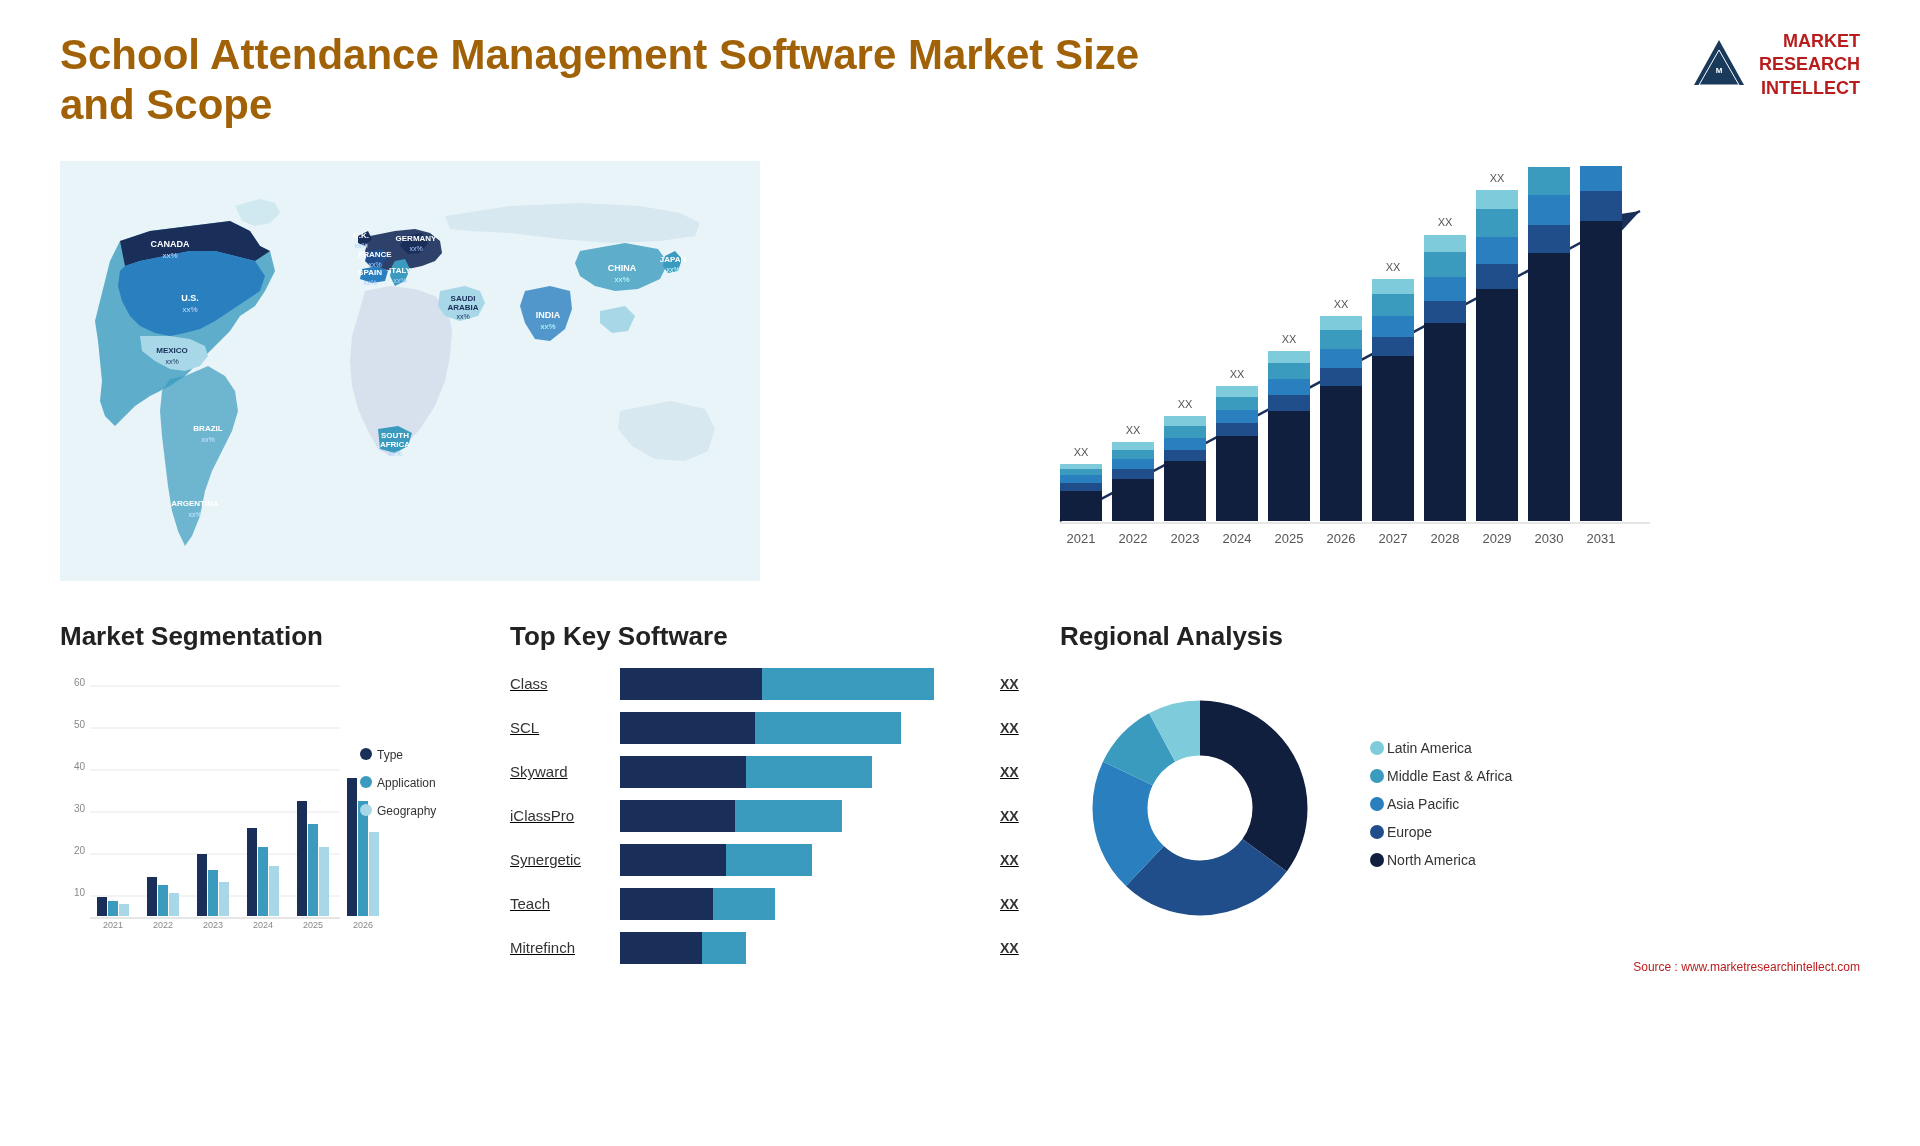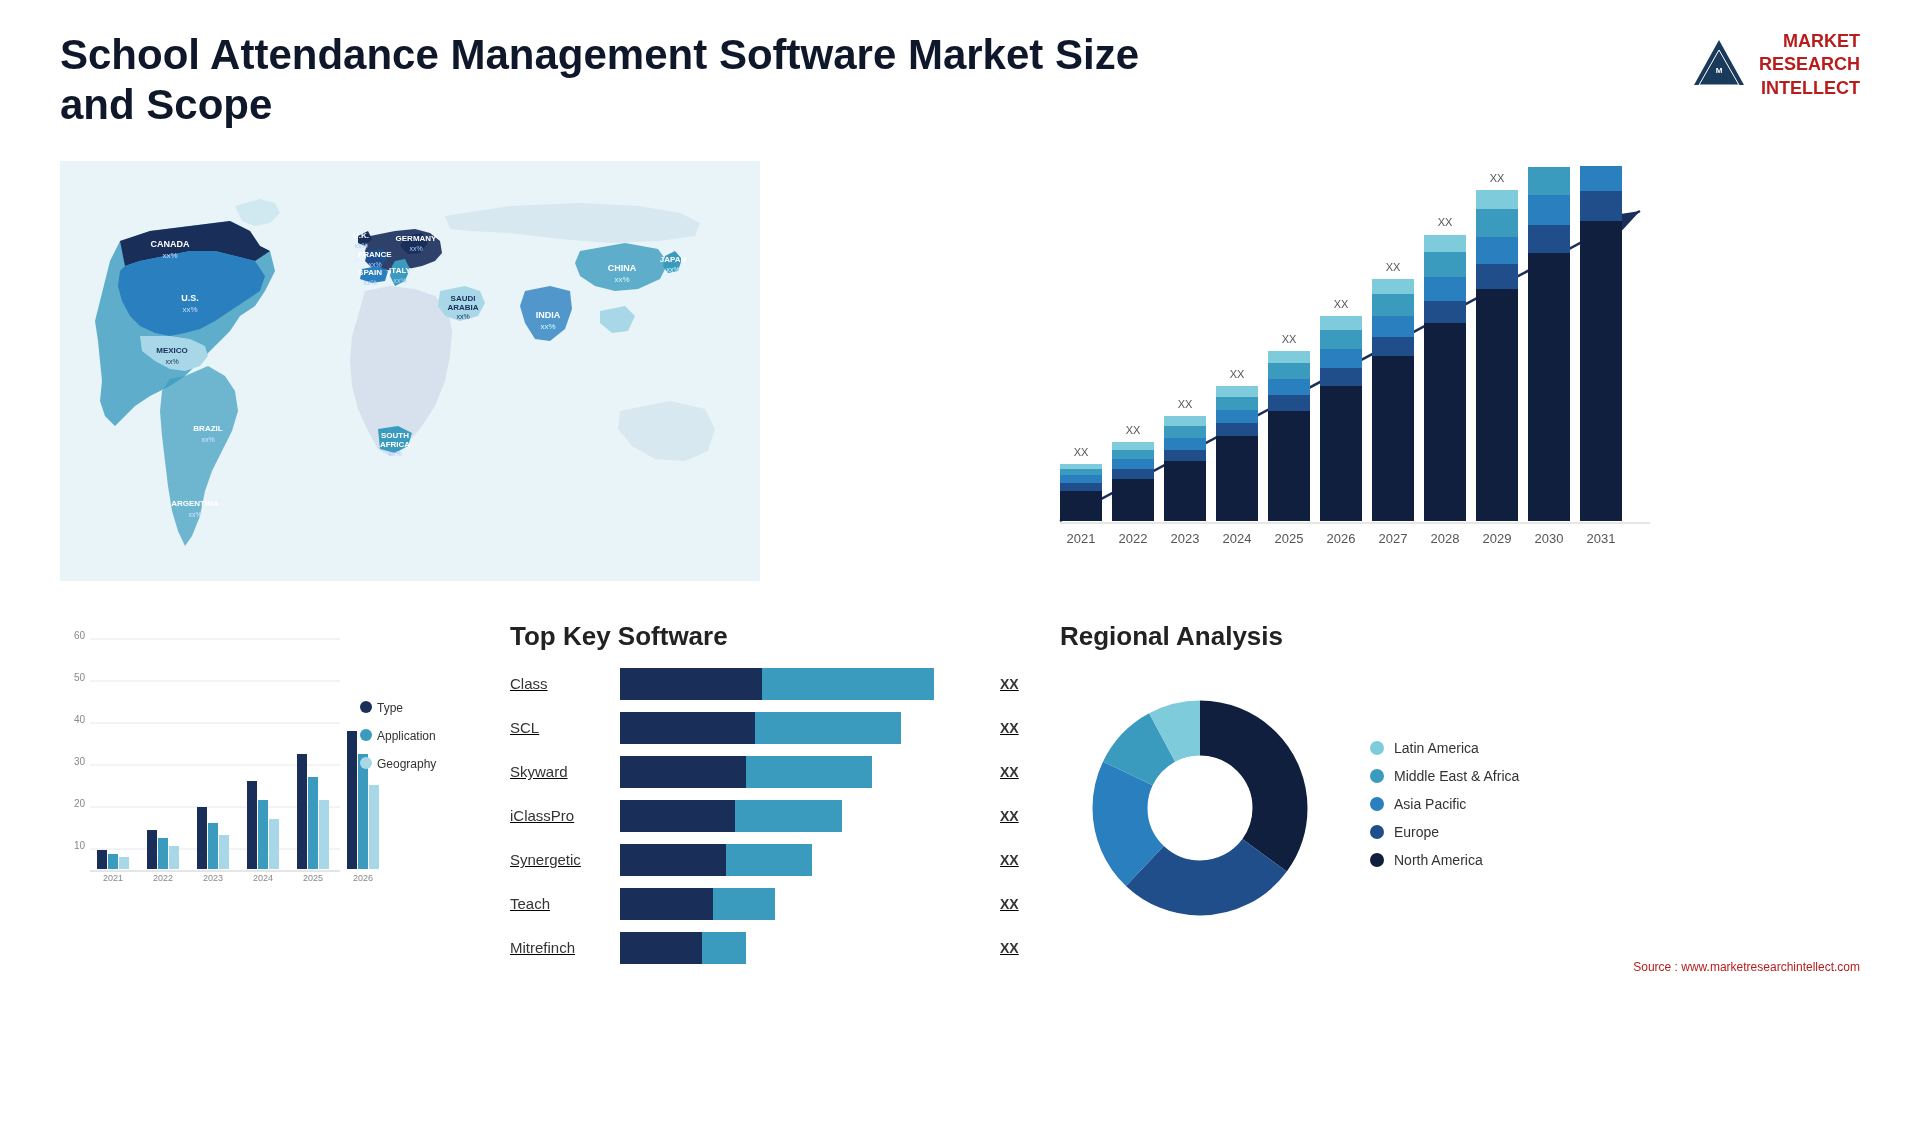--- a/index.html
+++ b/index.html
@@ -21,21 +21,21 @@
     
     .header {
       display: flex;
       justify-content: space-between;
       align-items: flex-start;
       margin-bottom: 30px;
     }
     .page-title {
       font-size: 42px;
       font-weight: 600;
-      color: #0f172a;
+      color: #a16207;
       max-width: 1100px;
       line-height: 1.2;
     }
     .logo-area {
       display: flex;
       align-items: center;
       gap: 10px;
       flex-shrink: 0;
     }
     .logo-icon {
@@ -140,21 +140,21 @@
     }
     .donut-svg-wrap {
       flex-shrink: 0;
     }
     .legend-list {
       list-style: none;
     }
     .legend-item {
       display: flex;
       align-items: center;
-      gap: 10px;
+      gap: 3px;
       margin-bottom: 12px;
       font-size: 14px;
       color: #333;
     }
     .legend-dot {
       width: 14px;
       height: 14px;
       border-radius: 50%;
       flex-shrink: 0;
     }
@@ -394,20 +394,21 @@
         </g>
 
         <line x1="60" y1="362" x2="650" y2="362" stroke="#ccc" stroke-width="1"></line>
       </svg>
     </div>
   </div>
 
   <div class="bottom-section">
 
     <div class="market-seg">
+      <div class="section-title">Market Segmentation</div>
       <div class="seg-chart-area">
         <svg viewBox="0 0 420 280" width="420" height="280">
 
           <text x="25" y="18" font-size="10" fill="#888" text-anchor="end">60</text>
           <text x="25" y="60" font-size="10" fill="#888" text-anchor="end">50</text>
           <text x="25" y="102" font-size="10" fill="#888" text-anchor="end">40</text>
           <text x="25" y="144" font-size="10" fill="#888" text-anchor="end">30</text>
           <text x="25" y="186" font-size="10" fill="#888" text-anchor="end">20</text>
           <text x="25" y="228" font-size="10" fill="#888" text-anchor="end">10</text>
 

